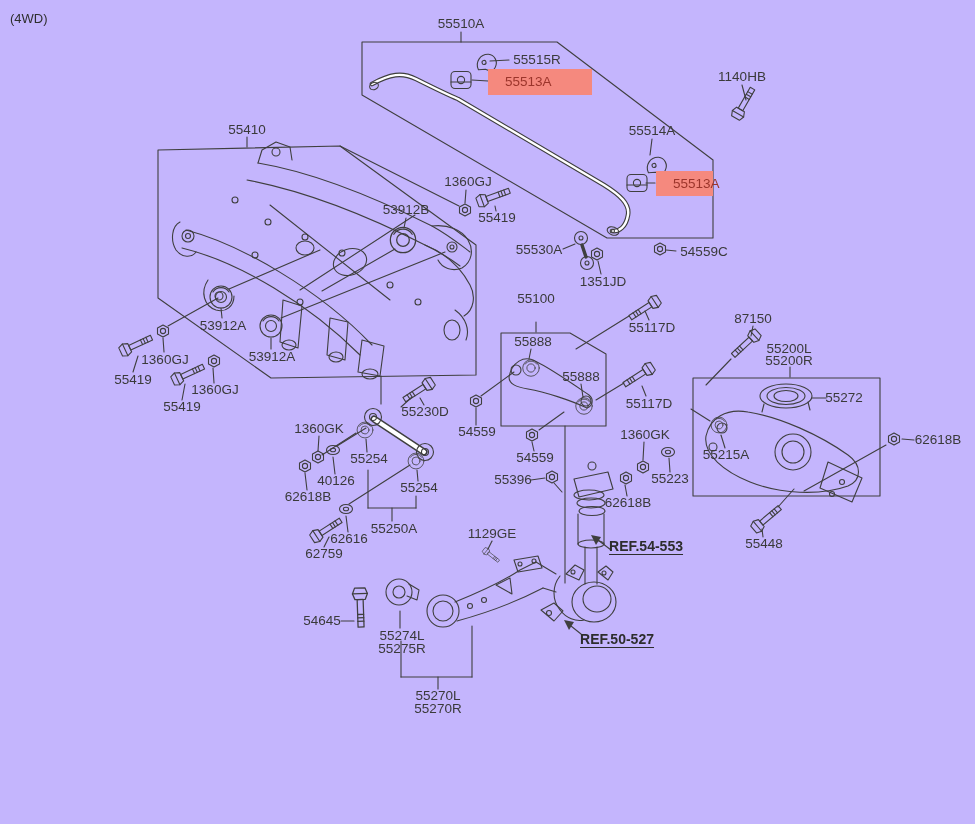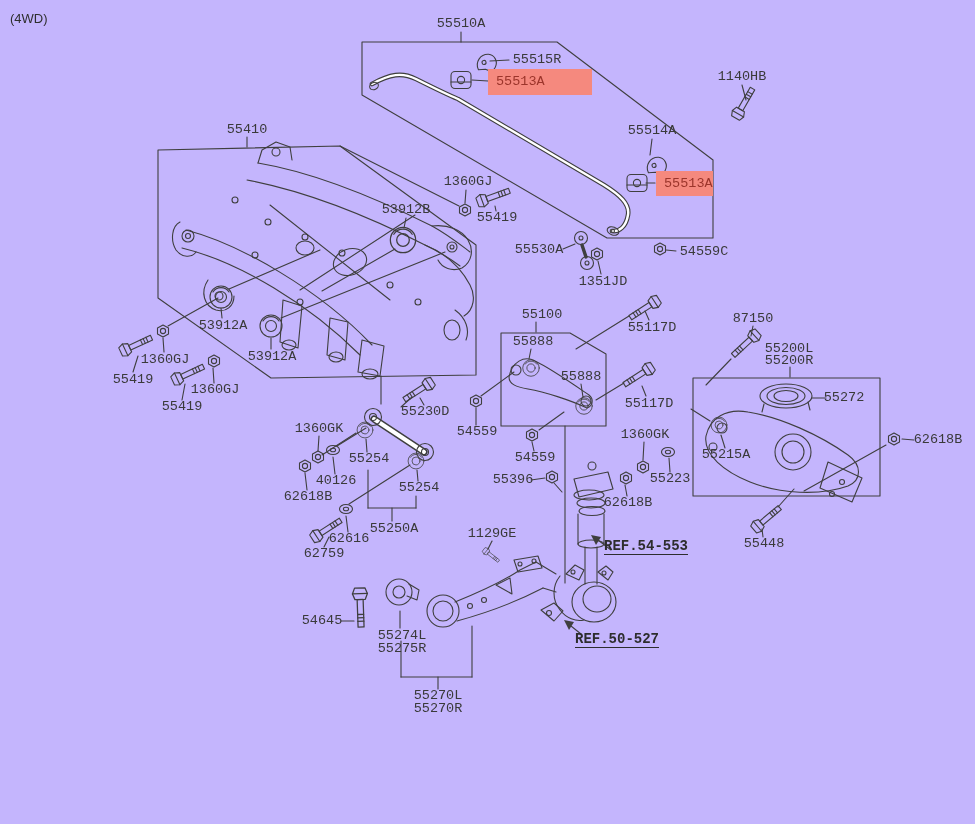--- a/index.html
+++ b/index.html
@@ -2,23 +2,23 @@
 <html style="--hl-bg: #f5897e; --hl-fg: #9c352b; --bn-bg: #696969; --bn-fg: #ffffff;"><head>
 <meta charset="utf-8">
 <style>
   html,body{margin:0;padding:0;background:#fff;}
   .stage{position:relative;width:975px;height:824px;background:#c4b5fd;overflow:hidden;
          font-family:"Liberation Sans", sans-serif;}
   .variant{position:absolute;left:10px;top:11px;font-size:13px;color:#2e2e2e;}
   svg.linework{position:absolute;left:0;top:0;}
   #label-layer{position:absolute;left:0;top:0;width:975px;height:745px;}
   .plabel{position:absolute;transform:translate(-50%,-50%);font-size:13.5px;color:#3a3a3a;
-          white-space:pre;line-height:1;letter-spacing:0;font-family:Liberation Mono, monospace;}
+          white-space:pre;line-height:1;letter-spacing:0;}
   .plabel.highlight{transform:none;background:var(--hl-bg,#f5897e);color:var(--hl-fg,#9c352b);
-          display:flex;align-items:center;padding-left:8px;box-sizing:border-box;}
+          display:flex;align-items:center;padding-left:17px;box-sizing:border-box;}
   .plabel.ref{font-weight:bold;font-size:14px;color:#2d2d2d;border-bottom:1.5px solid #2d2d2d;
           padding-bottom:1px;}
   .banner{position:absolute;left:0;top:743px;width:975px;height:81px;background:var(--bn-bg,#696969);
           display:flex;align-items:center;justify-content:center;}
   .banner-inner{display:flex;gap:70px;transform:scaleX(0.8);white-space:pre;
           color:var(--bn-fg,#ffffff);font-size:43px;font-weight:400;}
 </style>
 </head>
 <body>
 
@@ -337,21 +337,21 @@
       <div class="plabel" style="left: 406px; top: 210px;">53912B</div>
       <div class="plabel" style="left: 539px; top: 250px;">55530A</div>
       <div class="plabel" style="left: 704px; top: 252px;">54559C</div>
       <div class="plabel" style="left: 603px; top: 282px;">1351JD</div>
       <div class="plabel" style="left: 223px; top: 326px;">53912A</div>
       <div class="plabel" style="left: 272px; top: 357px;">53912A</div>
       <div class="plabel" style="left: 165px; top: 360px;">1360GJ</div>
       <div class="plabel" style="left: 133px; top: 380px;">55419</div>
       <div class="plabel" style="left: 215px; top: 390px;">1360GJ</div>
       <div class="plabel" style="left: 182px; top: 407px;">55419</div>
-      <div class="plabel" style="left: 536px; top: 315px; margin-left: 6px;">55100</div>
+      <div class="plabel" style="left: 536px; top: 299px;">55100</div>
       <div class="plabel" style="left: 533px; top: 342px;">55888</div>
       <div class="plabel" style="left: 581px; top: 377px;">55888</div>
       <div class="plabel" style="left: 652px; top: 328px;">55117D</div>
       <div class="plabel" style="left: 649px; top: 404px;">55117D</div>
       <div class="plabel" style="left: 477px; top: 432px;">54559</div>
       <div class="plabel" style="left: 535px; top: 458px;">54559</div>
       <div class="plabel" style="left: 425px; top: 412px;">55230D</div>
       <div class="plabel" style="left: 319px; top: 429px;">1360GK</div>
       <div class="plabel" style="left: 369px; top: 459px;">55254</div>
       <div class="plabel" style="left: 336px; top: 481px;">40126</div>

